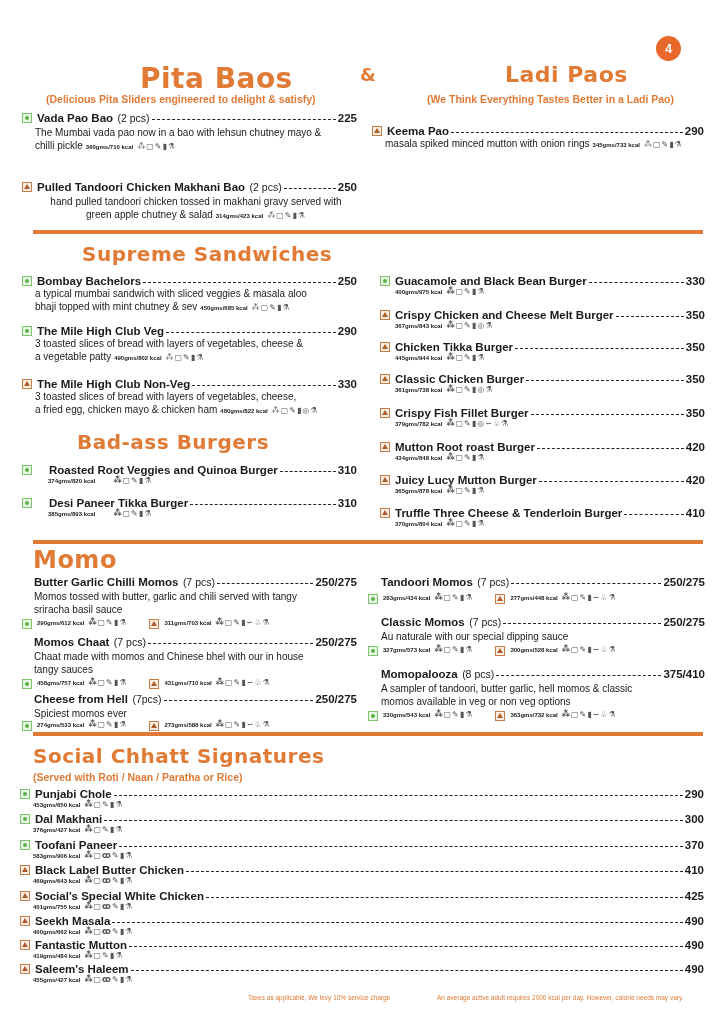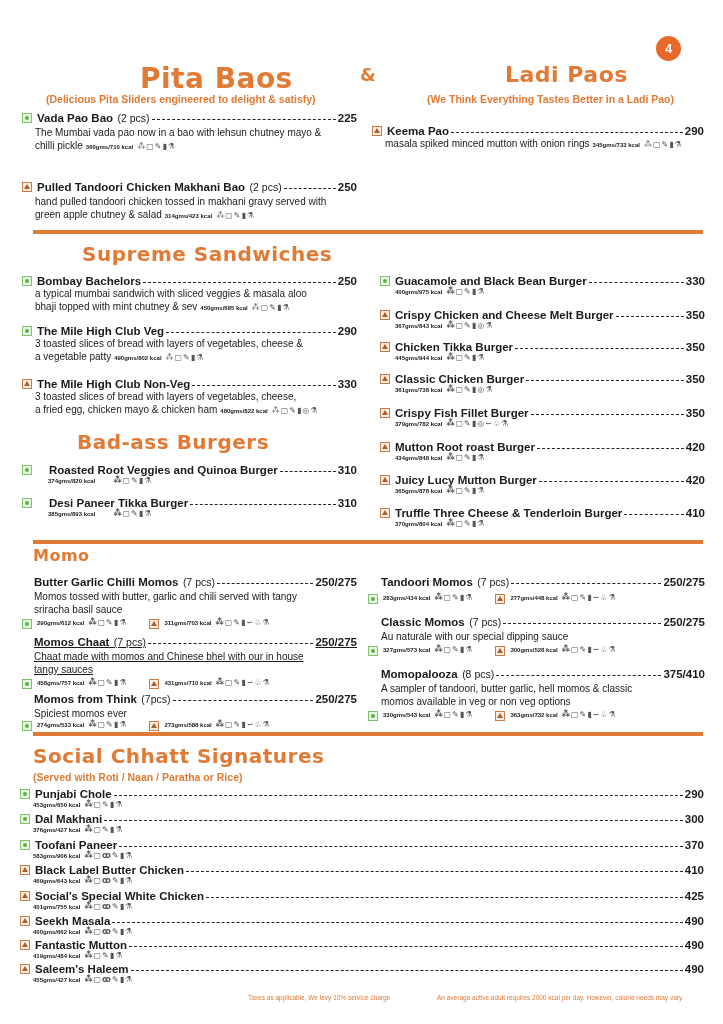--- a/index.html
+++ b/index.html
@@ -47,21 +47,21 @@
 <div class="h-sub" style="left:46px;top:93px;">(Delicious Pita Sliders engineered to delight &amp; satisfy)</div>
 <div class="h-title" style="left:360px;top:64px;font-size:18px;">&amp;</div>
 <div class="h-title" style="left:505px;top:62px;font-size:22px;">Ladi Paos</div>
 <div class="h-sub" style="left:427px;top:93px;">(We Think Everything Tastes Better in a Ladi Pao)</div>
 
 <div class="item" style="left:22px;top:108px;width:335px;">
   <div class="row"><span class="marker veg"></span><span class="name">Vada Pao Bao</span>&nbsp;<span class="pcs">(2 pcs)</span><span class="dots"></span><span class="price">225</span></div>
   <div class="desc" style="margin-left:13px;">The Mumbai vada pao now in a bao with lehsun chutney mayo &amp;</div>
   <div class="desc" style="margin-left:13px;"><span>chilli pickle</span><span class="kcal">360gms/710 kcal</span><span class="icons">⁂▢✎▮⚗</span></div>
 </div>
-<div class="item" style="left:22px;top:177px;width:335px;">
+<div class="item" style="left:22px;top:177px;width:335px;text-align:center;">
   <div class="row"><span class="marker nonveg"></span><span class="name">Pulled Tandoori Chicken Makhani Bao</span>&nbsp;<span class="pcs">(2 pcs)</span><span class="dots"></span><span class="price">250</span></div>
   <div class="desc" style="margin-left:13px;">hand pulled tandoori chicken tossed in makhani gravy served with</div>
   <div class="desc" style="margin-left:13px;"><span>green apple chutney &amp; salad</span><span class="kcal">314gms/423 kcal</span><span class="icons">⁂▢✎▮⚗</span></div>
 </div>
 
 <div class="item" style="left:372px;top:125px;width:332px;">
   <div class="row">
       <span class="marker nonveg"></span>
       <span class="name">Keema Pao</span>
       <span class="dots"></span>
@@ -196,52 +196,52 @@
       <span class="marker nonveg"></span>
       <span class="name">Truffle Three Cheese &amp; Tenderloin Burger</span>
       <span class="dots"></span>
       <span class="price">410</span>
     </div>
   <div class="meta" style="margin-left:15px;"><span>370gms/804 kcal</span><span class="icons">⁂▢✎▮⚗</span></div>
 </div>
 
 <div class="divider" style="left:33px;top:540px;width:670px;"></div>
 
-<div class="h-title" style="left:33px;top:546px;font-size:16px;">Momo</div>
+<div class="h-title" style="left:33px;top:546px;font-size:24px;">Momo</div>
 
 <div class="item" style="left:22px;top:572px;width:335px;">
   <div class="row" style="margin-left:12px;"><span class="name">Butter Garlic Chilli Momos</span>&nbsp;<span class="pcs">(7 pcs)</span><span class="dots"></span><span class="price">250/275</span></div>
   <div class="desc" style="margin-left:12px;">Momos tossed with butter, garlic and chili served with tangy</div>
   <div class="desc" style="margin-left:12px;">sriracha basil sauce</div>
   <div class="meta" style="margin-top:2px;"><span class="variant">
         <span class="marker veg"></span>
         <span>290gms/612 kcal</span>
         <span class="icons">⁂▢✎▮⚗</span>
       </span><span class="variant">
         <span class="marker nonveg"></span>
         <span>311gms/703 kcal</span>
         <span class="icons">⁂▢✎▮∽♧⚗</span>
       </span></div>
 </div>
-<div class="item" style="left:22px;top:632px;width:335px;text-decoration:underline;">
+<div class="item" style="left:22px;top:632px;width:335px;">
   <div class="row" style="margin-left:12px;"><span class="name">Momos Chaat</span>&nbsp;<span class="pcs">(7 pcs)</span><span class="dots"></span><span class="price">250/275</span></div>
   <div class="desc" style="margin-left:12px;">Chaat made with momos and Chinese bhel with our in house</div>
   <div class="desc" style="margin-left:12px;">tangy sauces</div>
   <div class="meta" style="margin-top:2px;"><span class="variant">
         <span class="marker veg"></span>
         <span>458gms/757 kcal</span>
         <span class="icons">⁂▢✎▮⚗</span>
       </span><span class="variant">
         <span class="marker nonveg"></span>
         <span>431gms/710 kcal</span>
         <span class="icons">⁂▢✎▮∽♧⚗</span>
       </span></div>
 </div>
 <div class="item" style="left:22px;top:689px;width:335px;">
-  <div class="row" style="margin-left:12px;"><span class="name">Momos from Think</span>&nbsp;<span class="pcs">(7pcs)</span><span class="dots"></span><span class="price">250/275</span></div>
+  <div class="row" style="margin-left:12px;"><span class="name">Cheese from Hell</span>&nbsp;<span class="pcs">(7pcs)</span><span class="dots"></span><span class="price">250/275</span></div>
   <div class="desc" style="margin-left:12px;">Spiciest momos ever</div>
   <div class="meta"><span class="variant">
         <span class="marker veg"></span>
         <span>274gms/533 kcal</span>
         <span class="icons">⁂▢✎▮⚗</span>
       </span><span class="variant">
         <span class="marker nonveg"></span>
         <span>273gms/588 kcal</span>
         <span class="icons">⁂▢✎▮∽♧⚗</span>
       </span></div>

